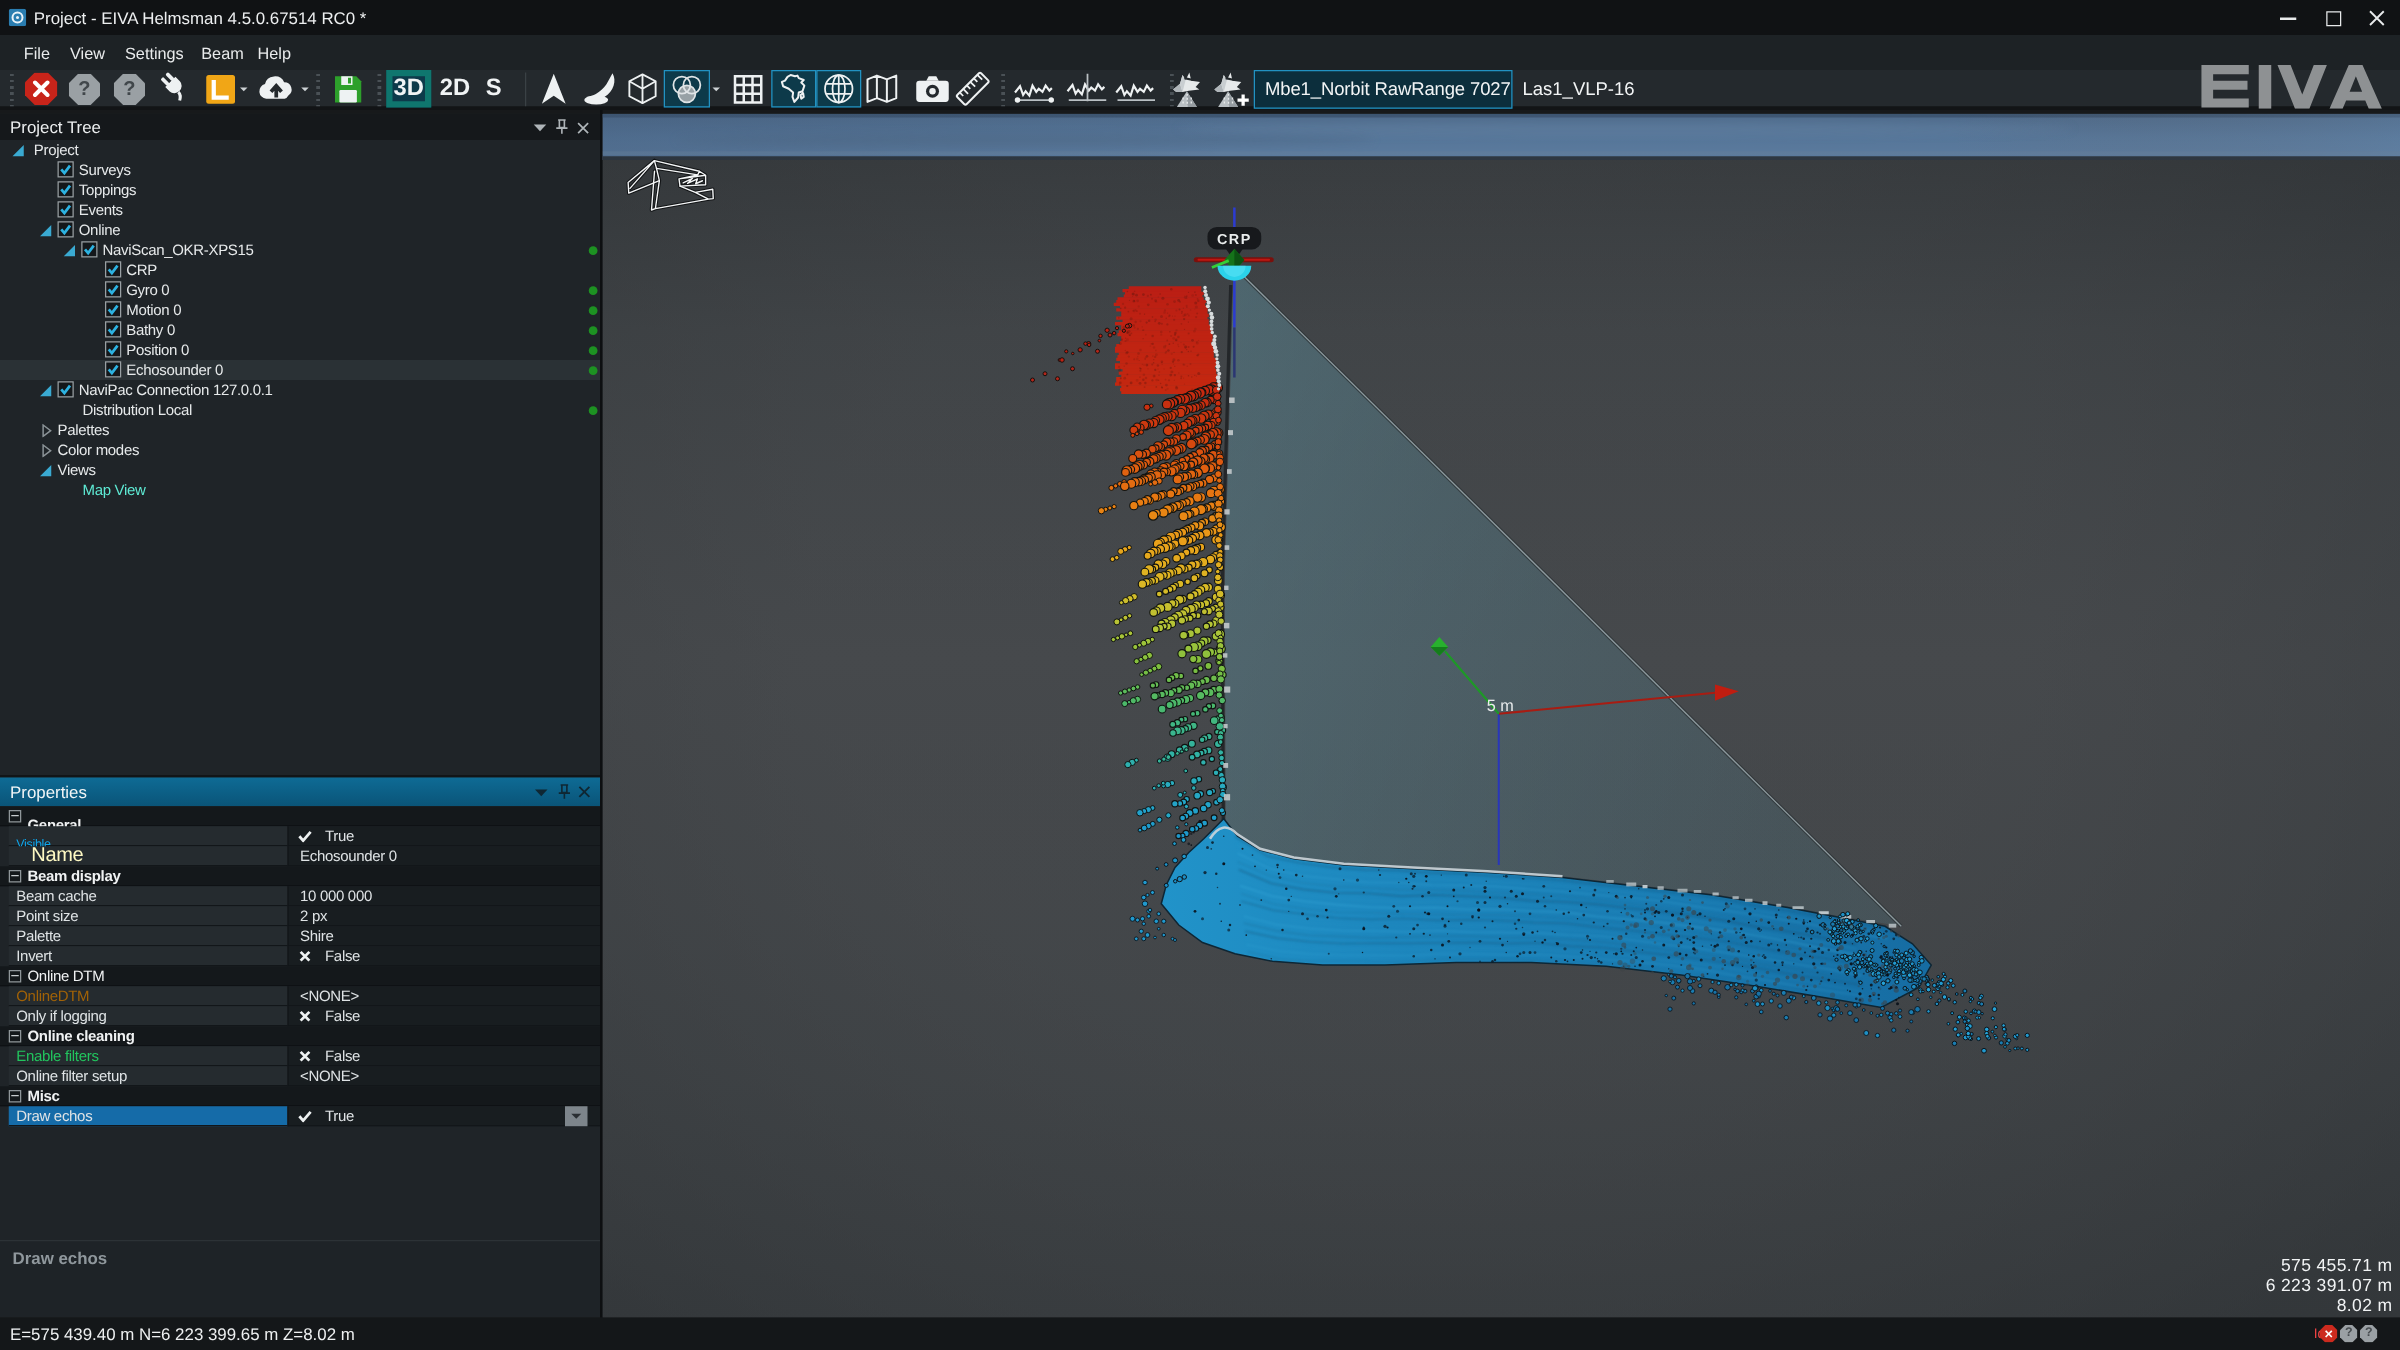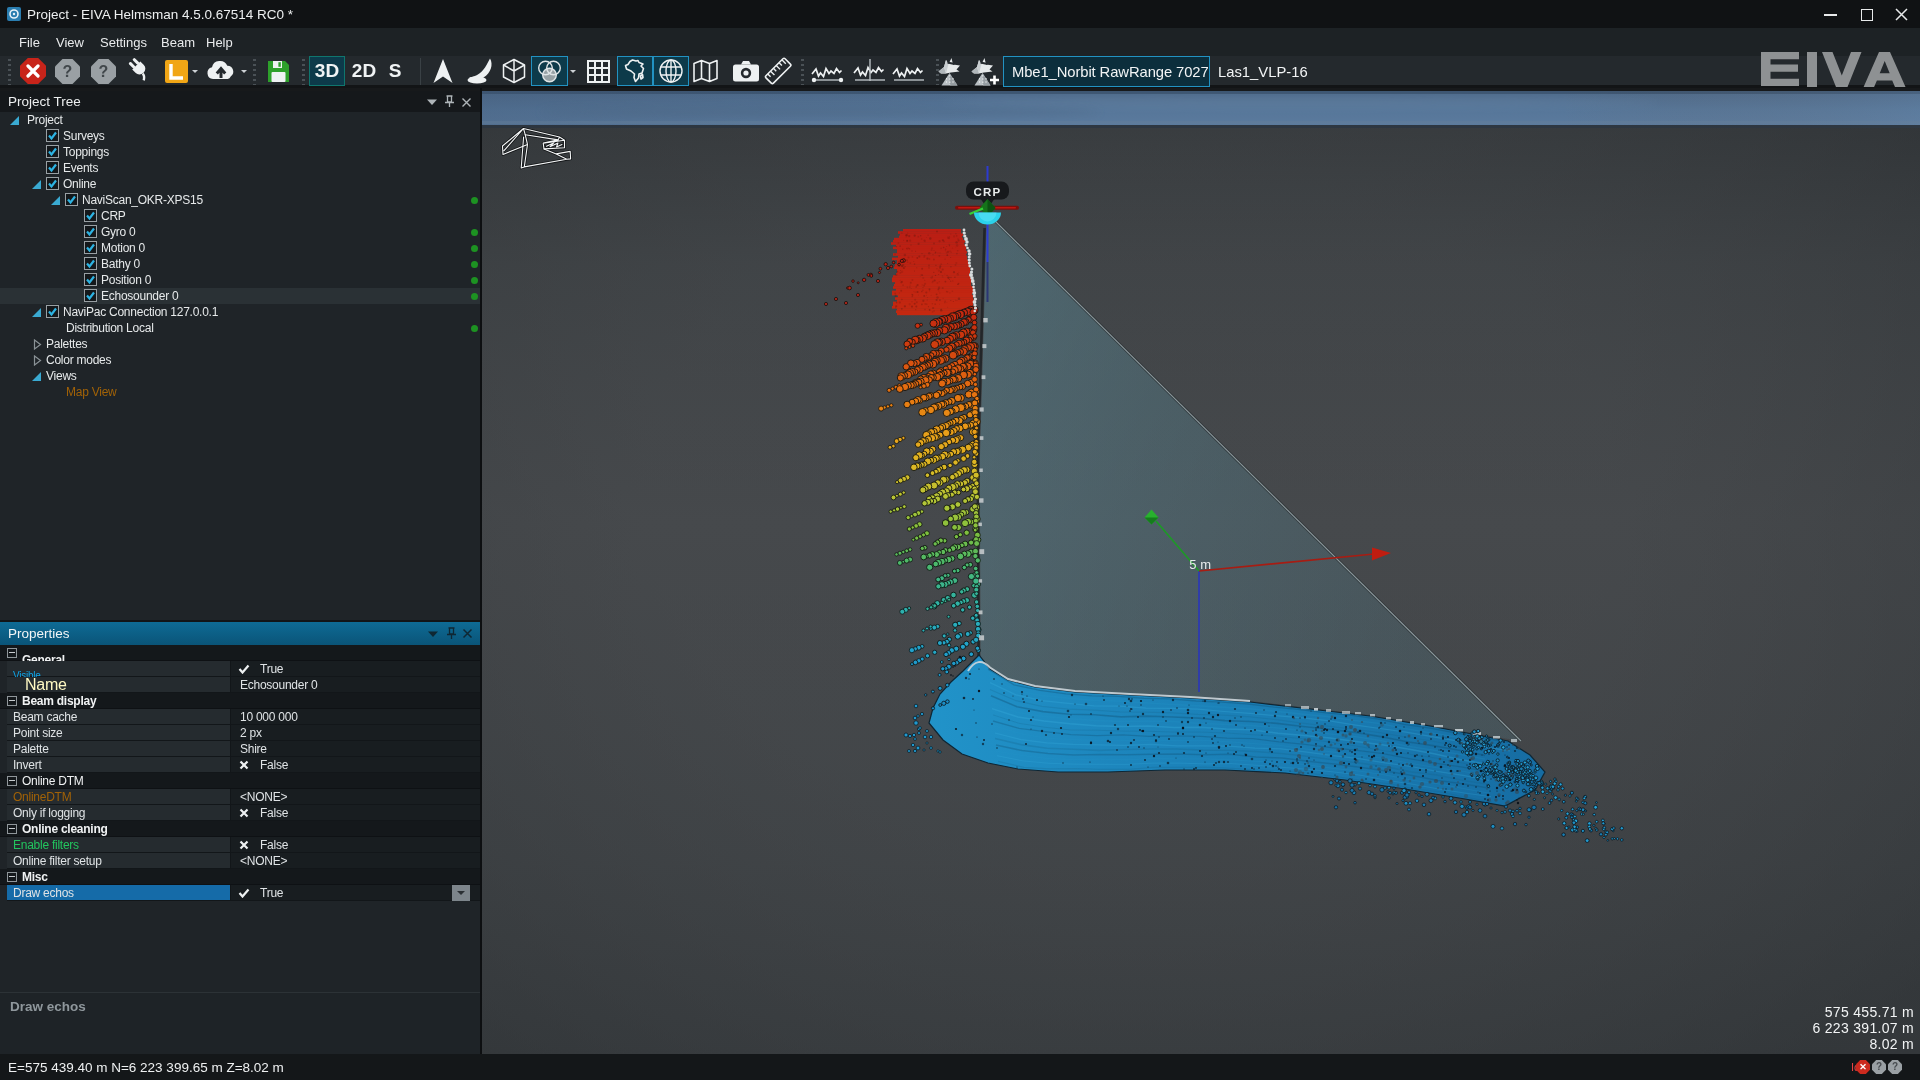--- a/index.html
+++ b/index.html
@@ -55,21 +55,21 @@
   </svg>
 <div style="position:absolute;left:241px;top:70px;width:0;height:0;border:3.5px solid transparent;border-top-color:#cdd2d5"></div>
 <div style="position:absolute;left:253px;top:59px;width:3px;height:26px;background:repeating-linear-gradient(#4a5156 0 2px,transparent 2px 5px)"></div>
 <svg style="position:absolute;left:265px;top:58px" width="27" height="27" viewBox="0 0 27 27" xmlns="http://www.w3.org/2000/svg">
     <path d="M3,3 h17 l4,4 v17 h-21 Z" fill="#2da02b"></path>
     <rect x="8" y="3" width="9" height="7" fill="#eef2f3"></rect>
     <rect x="13.4" y="4.2" width="2.4" height="4.6" fill="#2da02b"></rect>
     <rect x="6.5" y="14" width="14" height="10" rx="1" fill="#eef2f3"></rect>
   </svg>
 <div style="position:absolute;left:302px;top:59px;width:3px;height:26px;background:repeating-linear-gradient(#4a5156 0 2px,transparent 2px 5px)"></div>
-<div style="position:absolute;left:309px;top:56px;width:36px;height:30px;background:#0d3a4a;border:1px solid #0f766e;box-sizing:border-box;display:flex;align-items:center;justify-content:center;color:#f0f3f4;font-size:19px;font-weight:bold">3D</div>
+<div style="position:absolute;left:309px;top:56px;width:36px;height:30px;background:#0d3a4a;border:5px solid #0f766e;box-sizing:border-box;display:flex;align-items:center;justify-content:center;color:#f0f3f4;font-size:19px;font-weight:bold">3D</div>
 <div style="position:absolute;left:349px;top:56px;width:30px;height:30px;display:flex;align-items:center;justify-content:center;color:#f0f3f4;font-size:19px;font-weight:bold">2D</div>
 <div style="position:absolute;left:384px;top:56px;width:22px;height:30px;display:flex;align-items:center;justify-content:center;color:#f0f3f4;font-size:19px;font-weight:bold">S</div>
 <div style="position:absolute;left:420px;top:58px;width:1px;height:27px;background:#3a4145"></div>
 <svg style="position:absolute;left:430px;top:58px" width="26" height="27" viewBox="0 0 26 27" xmlns="http://www.w3.org/2000/svg">
     <path d="M13,1 L22.5,25 L13,18.5 L3.5,25 Z" fill="#eef1f2"></path>
   </svg>
 <svg style="position:absolute;left:466px;top:58px" width="34" height="27" viewBox="0 0 34 27" xmlns="http://www.w3.org/2000/svg">
     <ellipse cx="11" cy="22" rx="9.5" ry="3.6" fill="#eef1f2"></ellipse>
     <path d="M3,19.5 C10,19 17,14 20.5,7 L24,0.5 C27.5,6.5 25,15 17.5,19.5 C12.5,22.3 6.5,21.5 3,19.5 Z" fill="#eef1f2"></path>
   </svg>
@@ -275,21 +275,21 @@
   </svg>
 <div style="position:absolute;left:46px;top:336px;height:16px;display:flex;align-items:center;color:#e6e9ea;font-size:12px;letter-spacing:-0.25px;white-space:nowrap">Palettes</div>
 <svg style="position:absolute;left:33px;top:355px" width="9" height="11" viewBox="0 0 9 11">
     <polygon points="1.5,1 7.5,5.5 1.5,10" fill="none" stroke="#8a9296" stroke-width="1.2"></polygon>
   </svg>
 <div style="position:absolute;left:46px;top:352px;height:16px;display:flex;align-items:center;color:#e6e9ea;font-size:12px;letter-spacing:-0.25px;white-space:nowrap">Color modes</div>
 <svg style="position:absolute;left:31px;top:371px" width="11" height="11" viewBox="0 0 11 11">
     <polygon points="10,1 10,10 1,10" fill="#3aaad2"></polygon>
   </svg>
 <div style="position:absolute;left:46px;top:368px;height:16px;display:flex;align-items:center;color:#e6e9ea;font-size:12px;letter-spacing:-0.25px;white-space:nowrap">Views</div>
-<div style="position:absolute;left:66px;top:384px;height:16px;display:flex;align-items:center;color:#a16207;font-size:12px;letter-spacing:-0.25px;white-space:nowrap">Map View</div>
+<div style="position:absolute;left:66px;top:384px;height:16px;display:flex;align-items:center;color:#5eead4;font-size:12px;letter-spacing:-0.25px;white-space:nowrap">Map View</div>
 
 <div class="abs" style="left:0;top:620px;width:480px;height:2px;background:#121517"></div>
 
 <div class="abs" style="left:0;top:622px;width:480px;height:23px;background:linear-gradient(#0e6b95,#0a5478)"></div>
 <div class="abs" style="left:8px;top:622px;height:23px;display:flex;align-items:center;color:#f2f5f6;font-size:13.5px">Properties</div>
 <svg class="abs" style="left:427px;top:630px" width="12" height="8" viewBox="0 0 12 8">
     <polygon points="1,1.5 11,1.5 6,7" fill="#0f2733"></polygon>
   </svg>
 <svg class="abs" style="left:446px;top:627px" width="11" height="13" viewBox="0 0 11 13">
     <path d="M2.5,1 h6 M3.5,1 v6 h4 v-6 M1,7.5 h9 M5.5,7.5 v4.5" stroke="#0f2733" stroke-width="1.3" fill="none"></path>

